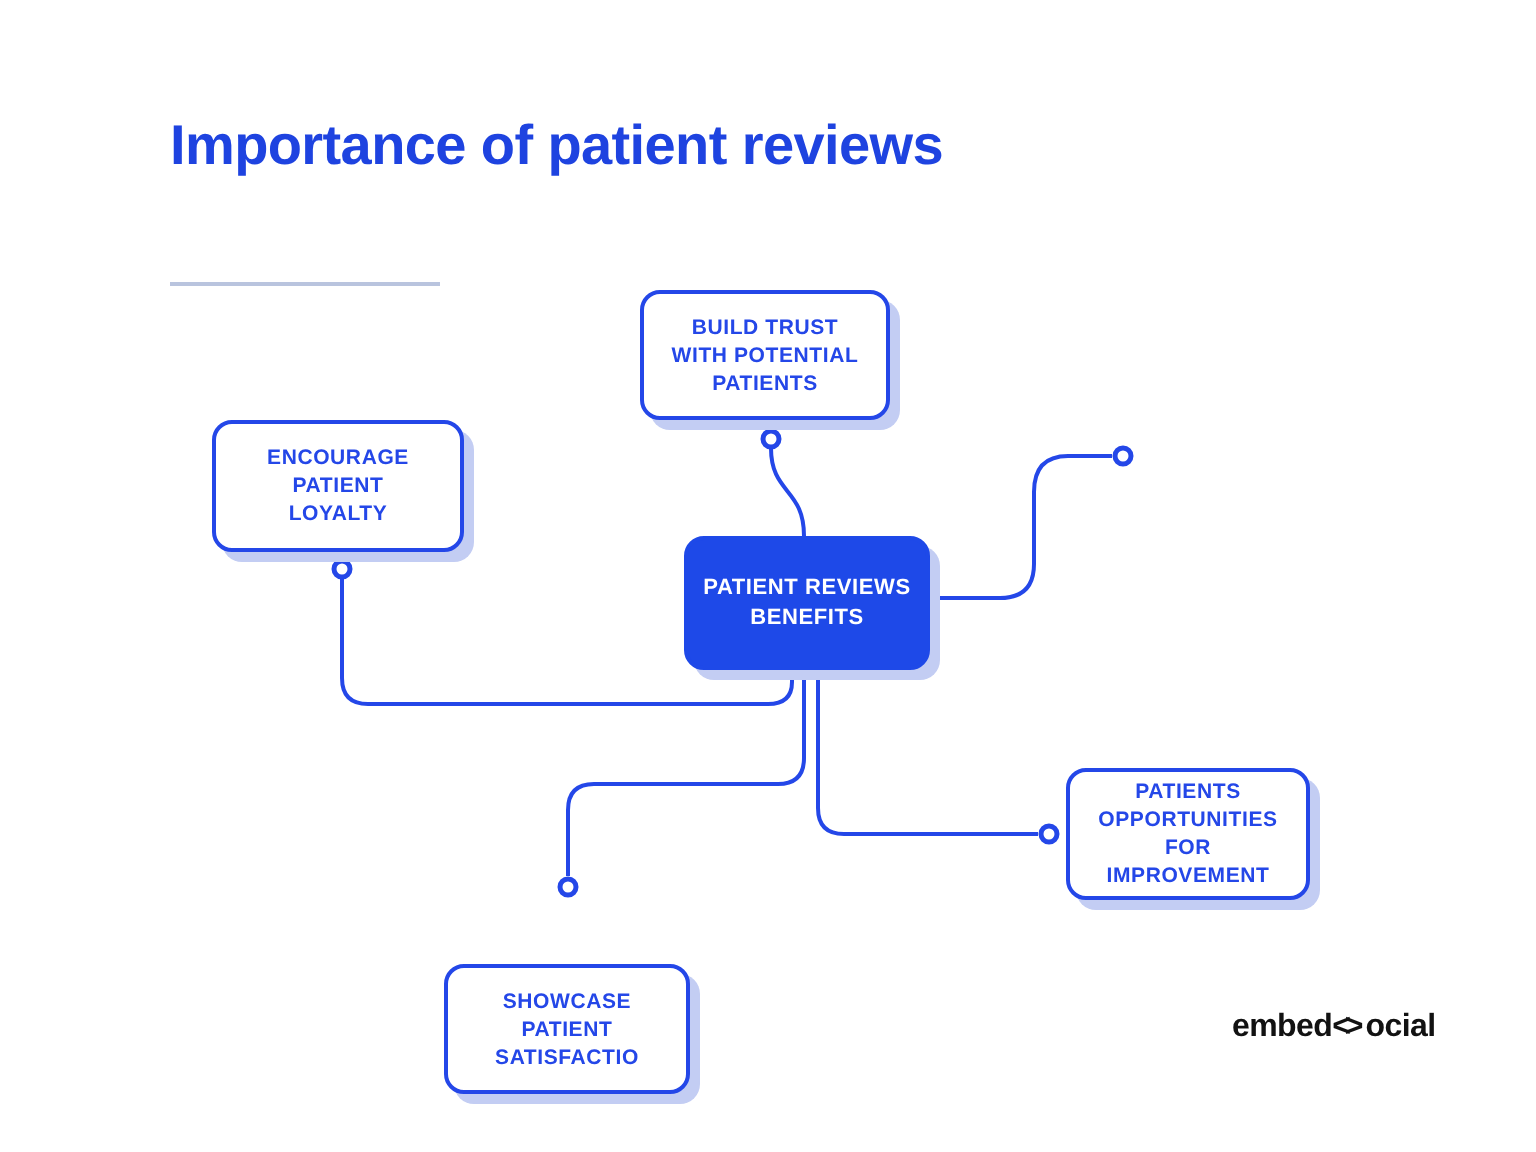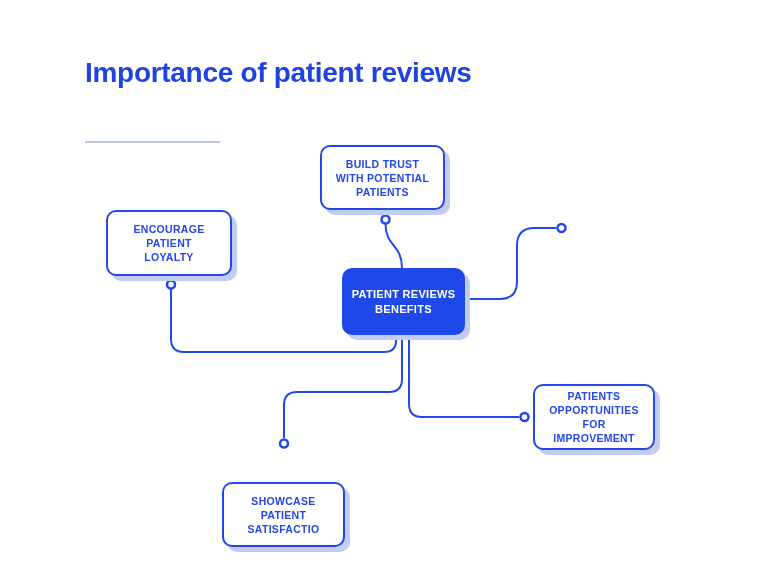--- a/index.html
+++ b/index.html
@@ -111,14 +111,19 @@
 FOR
 IMPROVEMENT</span>
   </div>
 
   <div class="node showcase">
     <span>SHOWCASE
 PATIENT
 SATISFACTIO</span>
   </div>
 
+  <div class="logo">
+    <span>embed</span>
+      <span class="glyph">&lt;&gt;</span>
+      <span>ocial</span>
+  </div>
 
 </div>
 
 </body></html>

